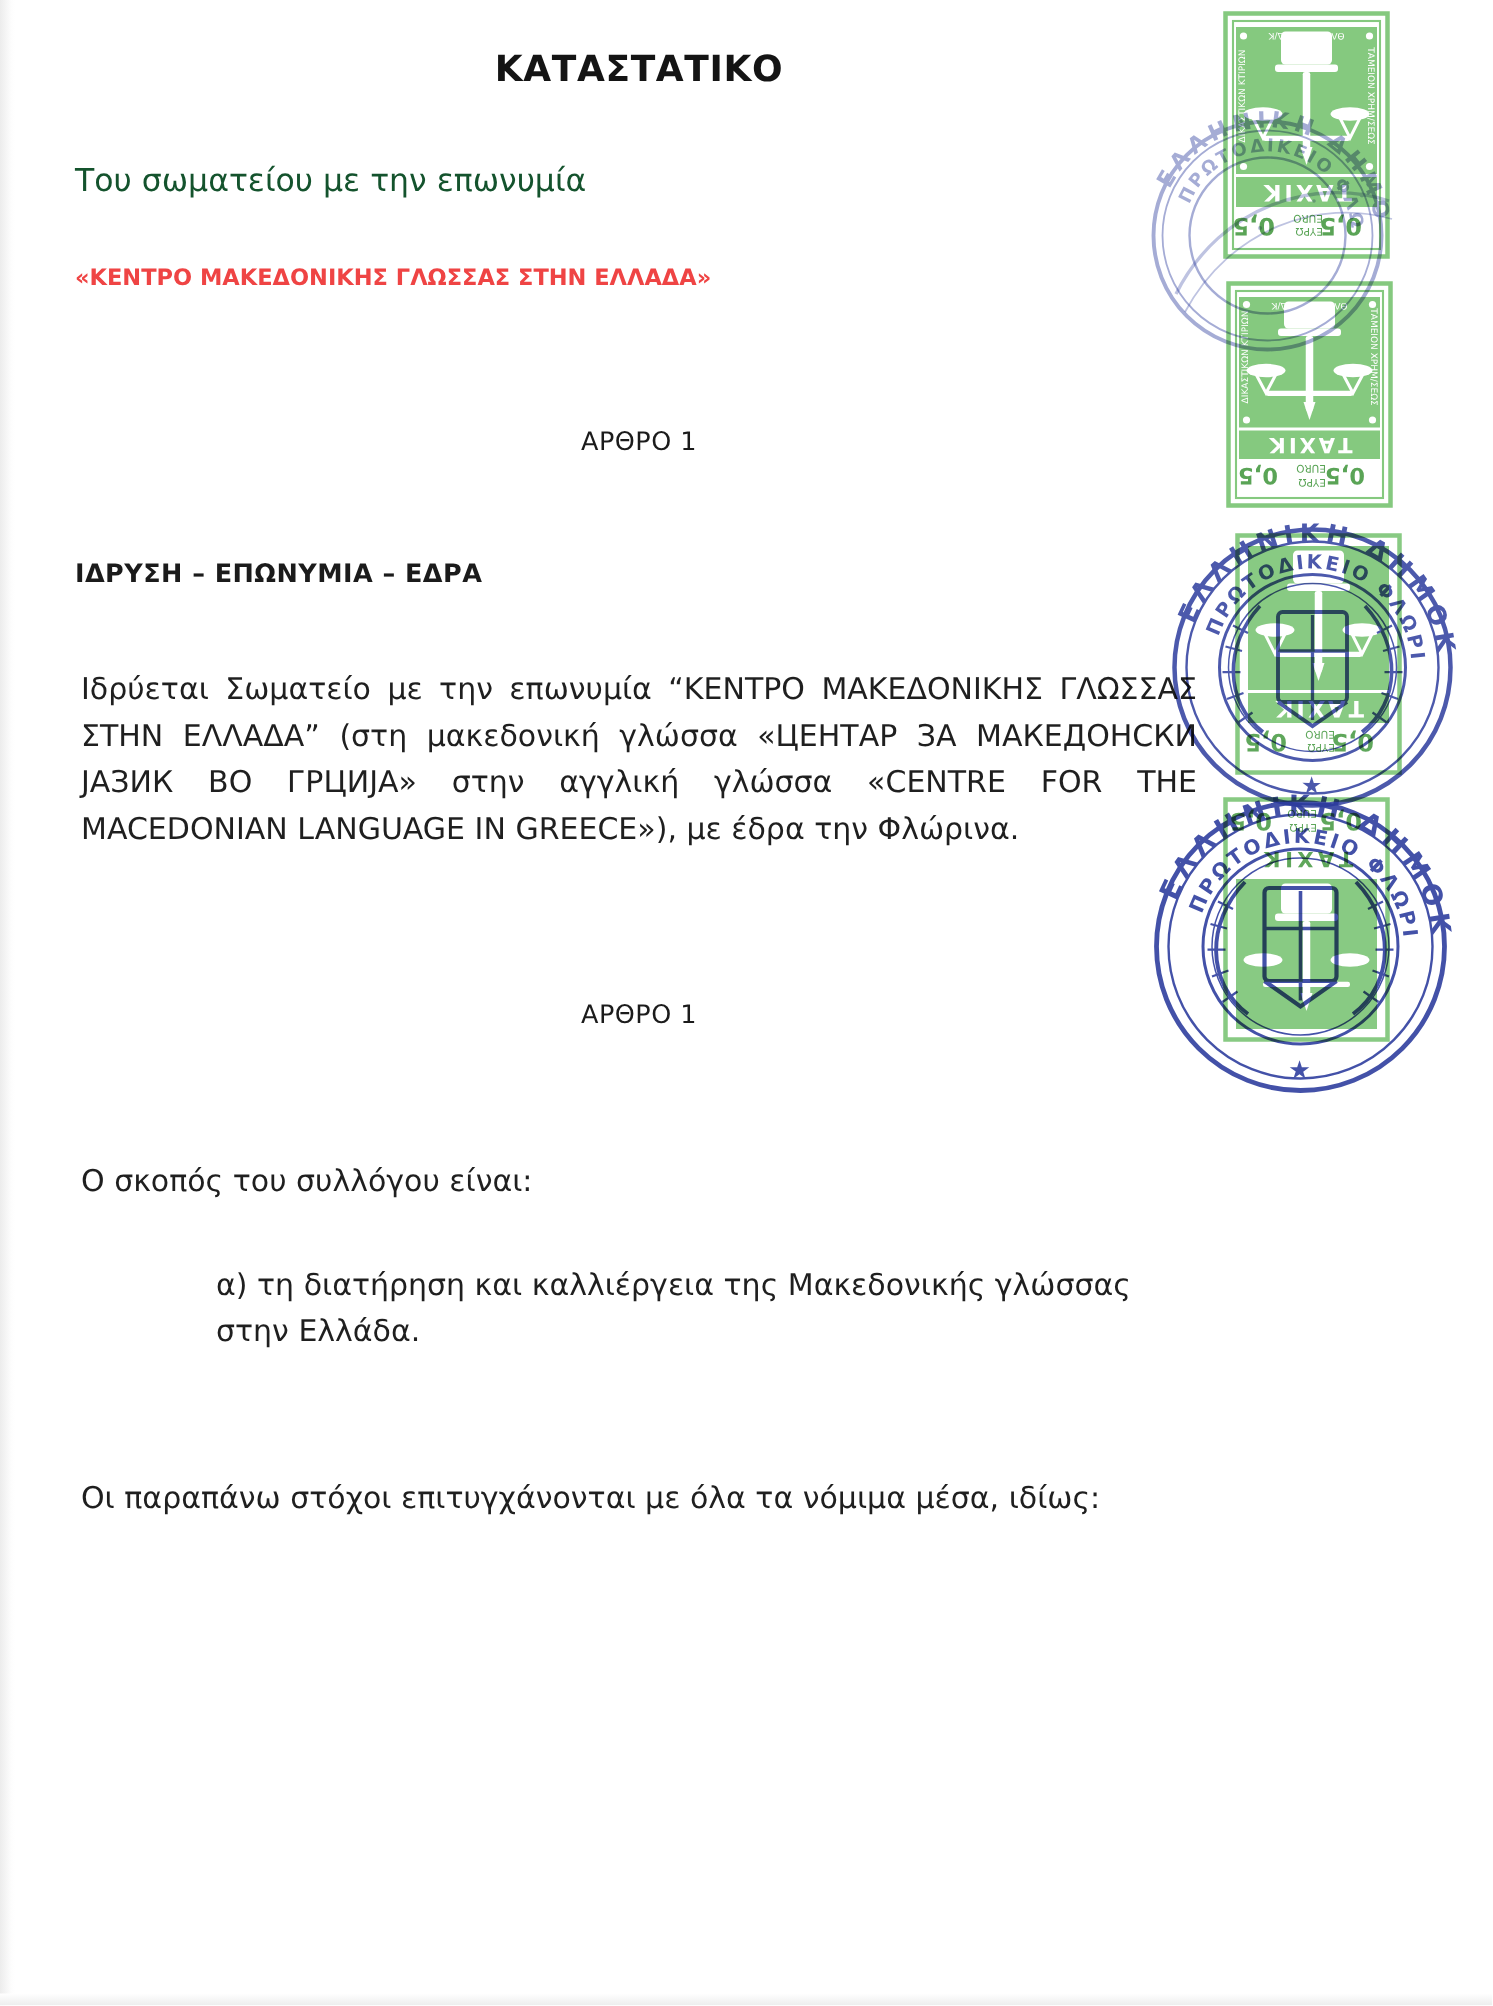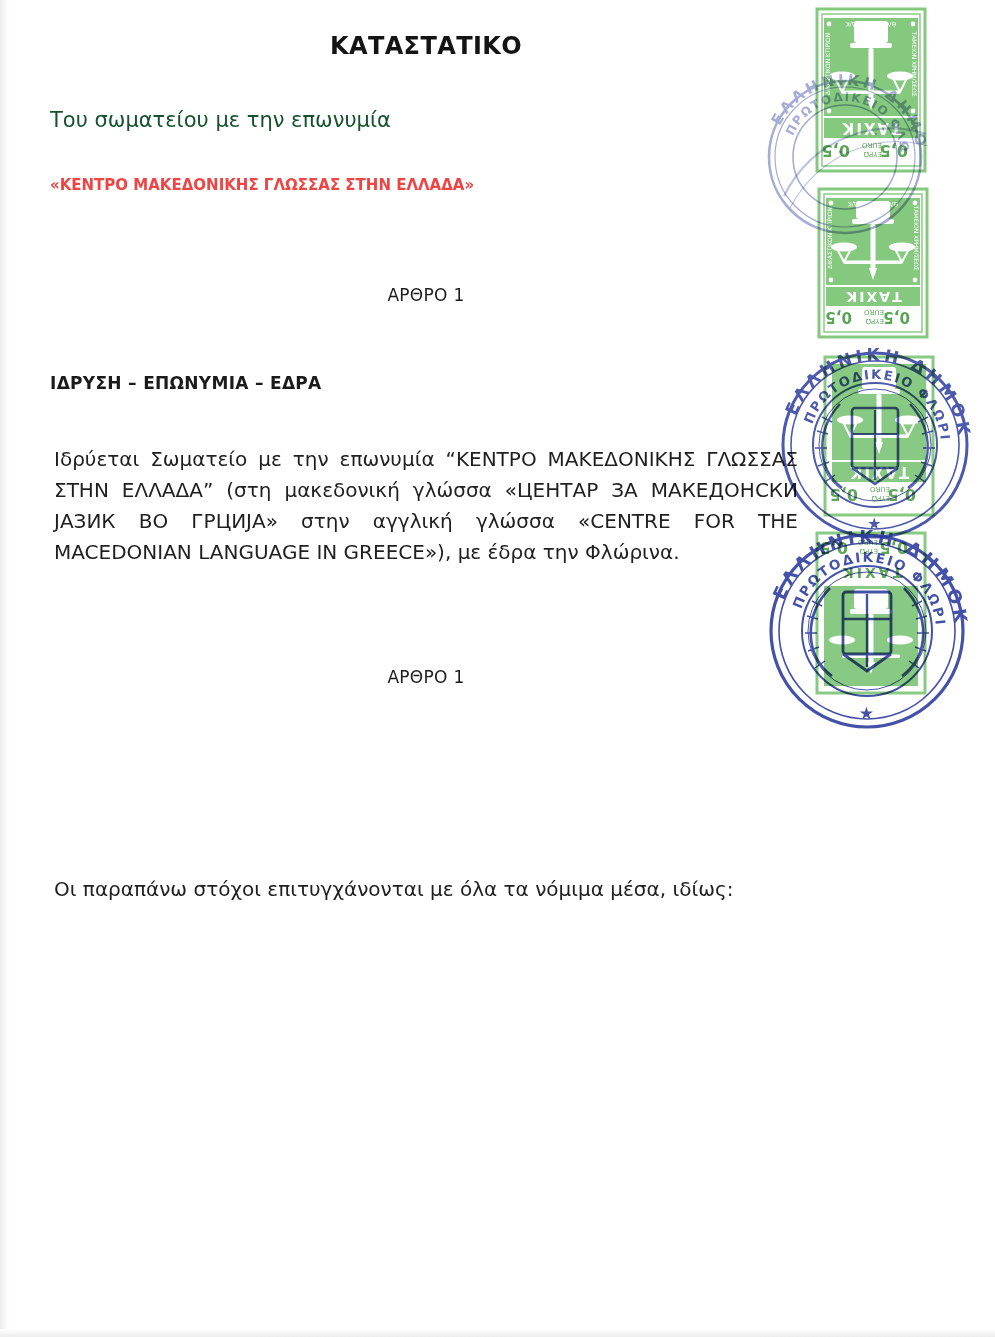--- a/index.html
+++ b/index.html
@@ -278,22 +278,24 @@
     <p class="article-no">ΑΡΘΡΟ 1</p>
     <div class="sp-art1-name"></div>
     <p class="article-name">ΙΔΡΥΣΗ – ΕΠΩΝΥΜΙΑ – ΕΔΡΑ</p>
     <div class="sp-art1-body"></div>
     <p class="body-text">Ιδρύεται Σωματείο με την επωνυμία “ΚΕΝΤΡΟ ΜΑΚΕΔΟΝΙΚΗΣ ΓΛΩΣΣΑΣ ΣΤΗΝ ΕΛΛΑΔΑ” (στη μακεδονική γλώσσα «ЦЕНТАР ЗА МАКЕДОНСКИ ЈАЗИК ВО ГРЦИЈА» στην αγγλική γλώσσα «CENTRE FOR THE MACEDONIAN LANGUAGE IN GREECE»), με έδρα την Φλώρινα.</p>
 
     <div class="sp-art2"></div>
     <p class="article-no">ΑΡΘΡΟ 1</p>
     <div class="sp-art2-name"></div>
     <div class="sp-art2-lead"></div>
+    <p class="body-text flush">Ο σκοπός του συλλόγου είναι:</p>
 
     <div class="sp-a"></div>
+    <p class="body-text flush indent">α) τη διατήρηση και καλλιέργεια της Μακεδονικής γλώσσας στην Ελλάδα.</p>
     <div class="sp-b"></div>
 
     <div class="sp-means"></div>
     <p class="body-text flush">Οι παραπάνω στόχοι επιτυγχάνονται με όλα τα νόμιμα μέσα, ιδίως:</p>
 
     <div class="sp-m-a"></div>
     <div class="sp-m-b"></div>
 
   </div>
 

